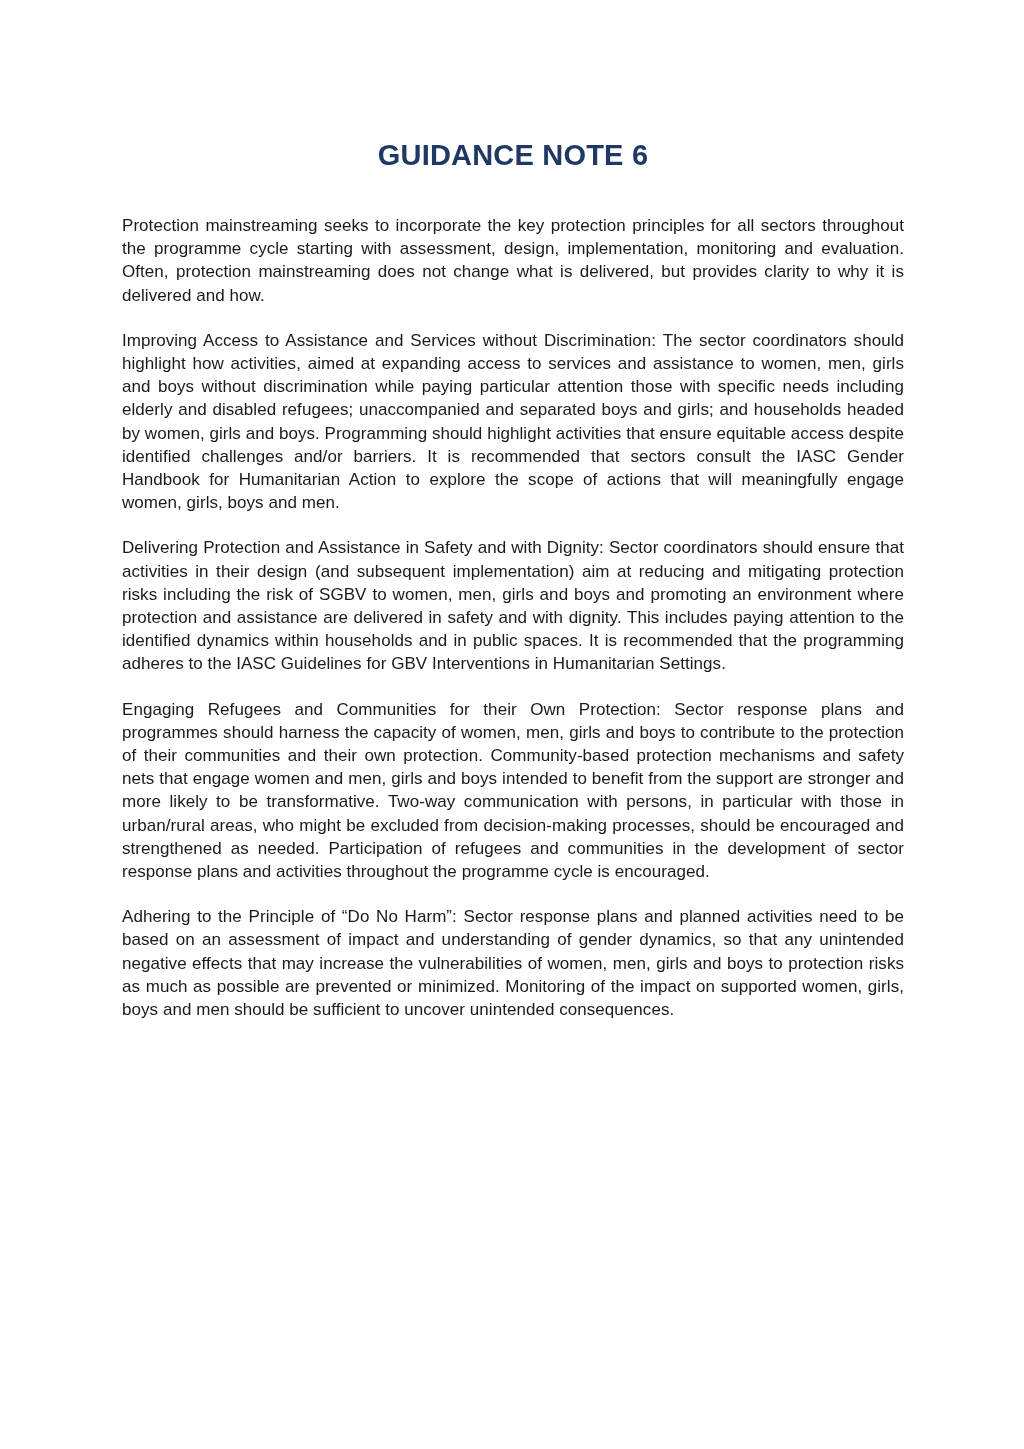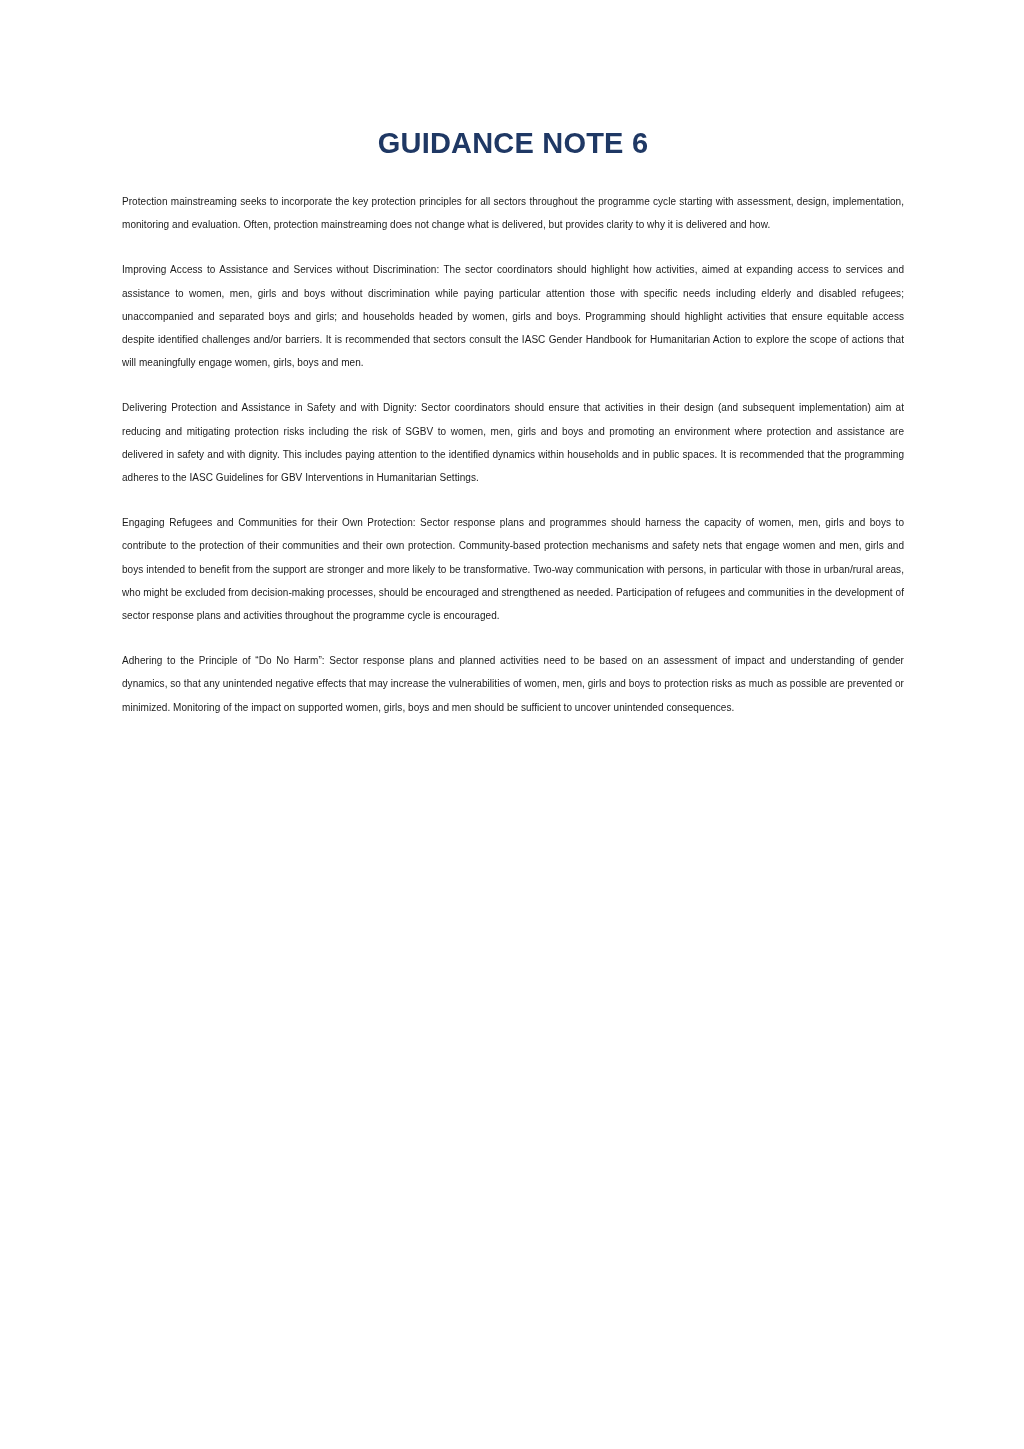--- a/index.html
+++ b/index.html
@@ -26,21 +26,21 @@
   }
 
   .content {
     position: absolute;
     left: 122px;
     top: 0;
     width: 782px;
   }
 
   .doc-title {
-    margin: 0;
+    margin: 12px;
     padding-top: 126px;
     text-align: center;
     font-size: 29px;
     line-height: 34px;
     font-weight: bold;
     letter-spacing: 0.2px;
     color: #1F3864;
   }
 
   .doc-subtitle {
@@ -53,21 +53,21 @@
     letter-spacing: 0.1px;
     color: #1F3864;
   }
 
   .body-block {
     padding-top: 30px;
   }
 
   p.para {
     margin: 0 0 22px 0;
-    font-size: 10px;
+    font-size: 17px;
     line-height: 23.2px;
     text-align: justify;
     text-justify: inter-word;
     color: #1a1a1a;
     letter-spacing: 0.05px;
   }
 
   p.para.last {
     margin-bottom: 16px;
   }

